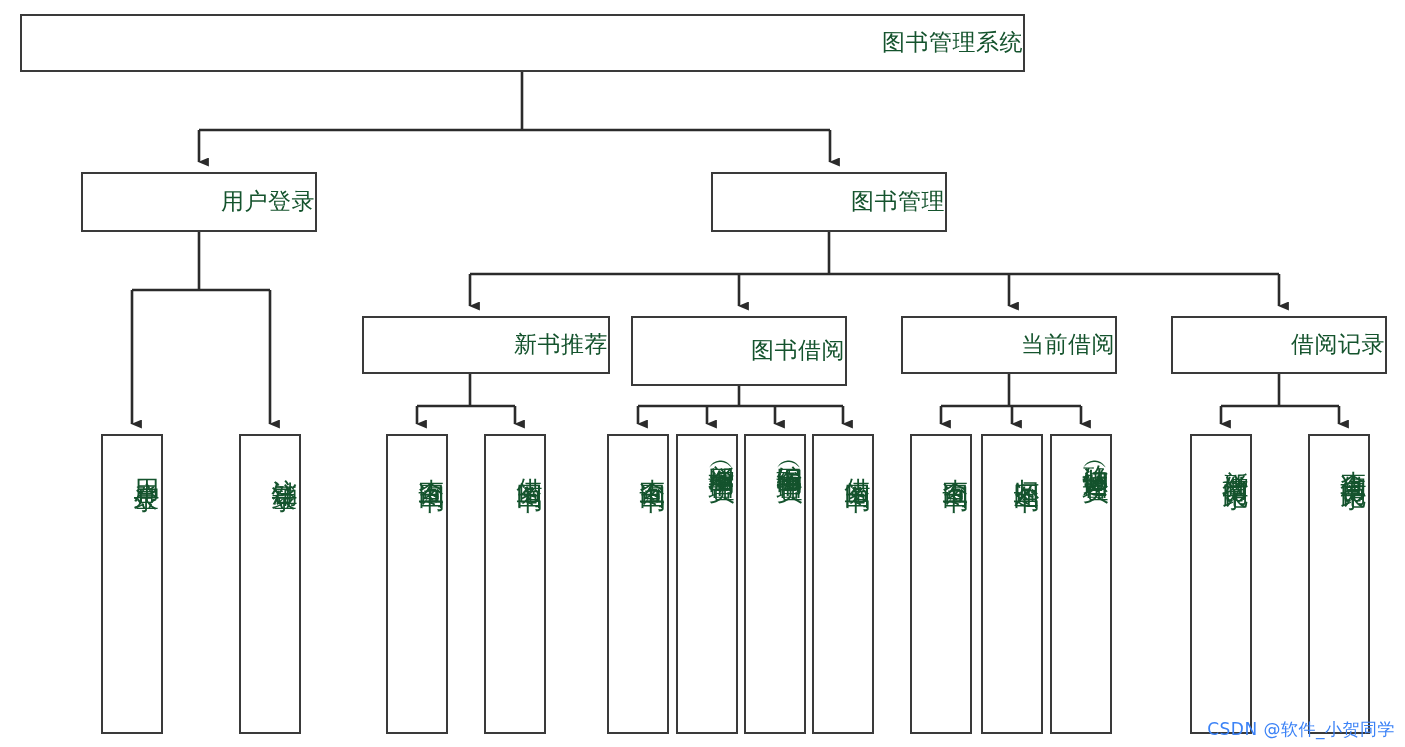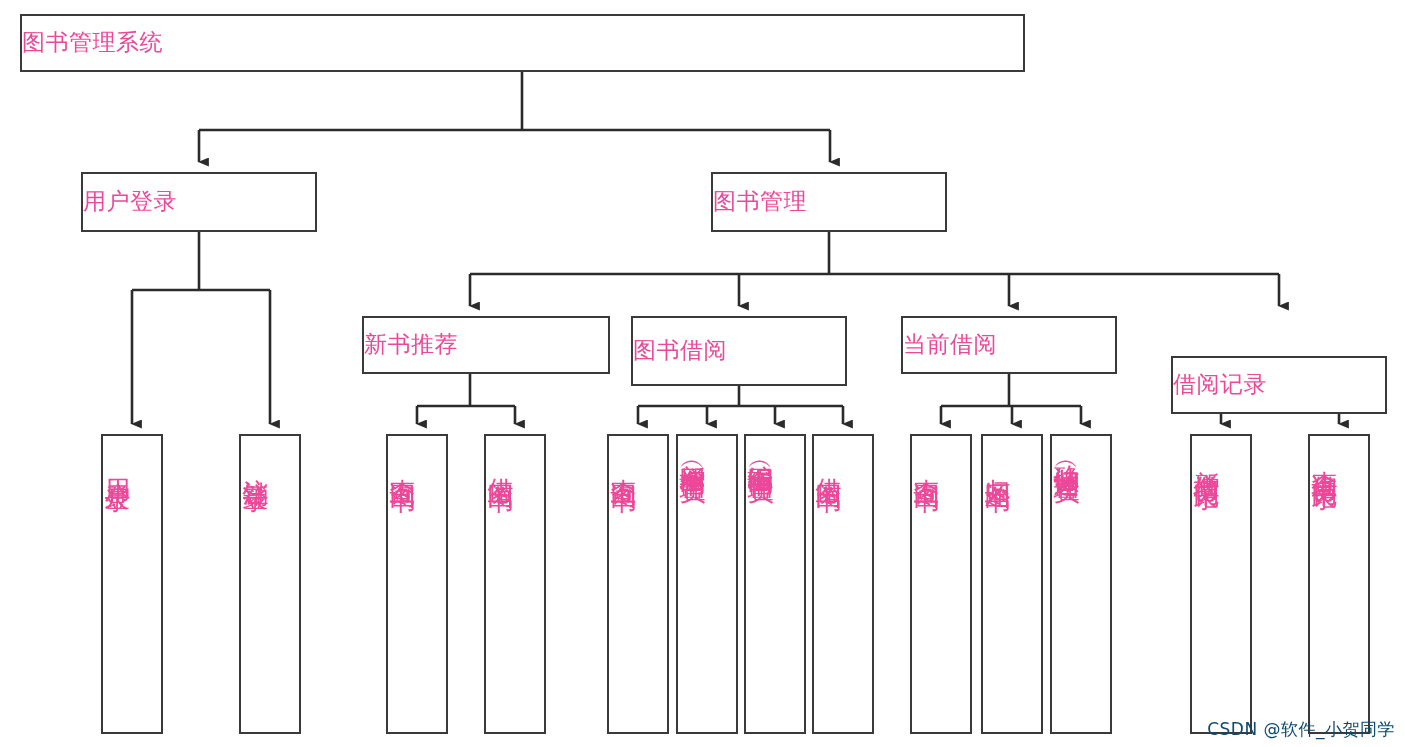--- a/index.html
+++ b/index.html
@@ -24,22 +24,22 @@
     width: 1405px;
     height: 747px;
   }
   .node {
     position: absolute;
     box-sizing: border-box;
     background: #ffffff;
     border: 2.5px solid #3a3a3a;
     display: flex;
     align-items: center;
-    justify-content: flex-start;
-    color: #ec4899;
+    justify-content: flex-end;
+    color: #14532d;
     z-index: 3;
   }
   .node .label {
     display: block;
     text-align: center;
     letter-spacing: 0.5px;
   }
   .node.horiz .label {
     writing-mode: horizontal-tb;
     font-size: 23px;
@@ -58,21 +58,21 @@
     white-space: nowrap;
   }
   .node.vert.tall .label {
     letter-spacing: 2px;
   }
   #watermark {
     position: absolute;
     right: 10px;
     bottom: 6px;
     font-size: 17px;
-    color: #0c4a6e;
+    color: #3b82f6;
     z-index: 6;
     white-space: nowrap;
     letter-spacing: 0.5px;
   }
 </style>
 </head>
 <body>
 
 <div id="stage">
 
@@ -139,21 +139,21 @@
 
   <div class="node horiz" style="left:362px; top:316px; width:248px; height:58px;">
     <span class="label">新书推荐</span>
   </div>
   <div class="node horiz" style="left:631px; top:316px; width:216px; height:70px;">
     <span class="label">图书借阅</span>
   </div>
   <div class="node horiz" style="left:901px; top:316px; width:216px; height:58px;font-family:Liberation Serif, serif;">
     <span class="label">当前借阅</span>
   </div>
-  <div class="node horiz" style="left:1171px; top:316px; width:216px; height:58px;margin-top:40px;">
+  <div class="node horiz" style="left:1171px; top:316px; width:216px; height:58px;">
     <span class="label">借阅记录</span>
   </div>
 
   <div class="node vert" style="left:101px; top:434px; width:62px; height:300px;">
     <span class="label">用户登录</span>
   </div>
   <div class="node vert" style="left:239px; top:434px; width:62px; height:300px;">
     <span class="label">注销登录</span>
   </div>
 

